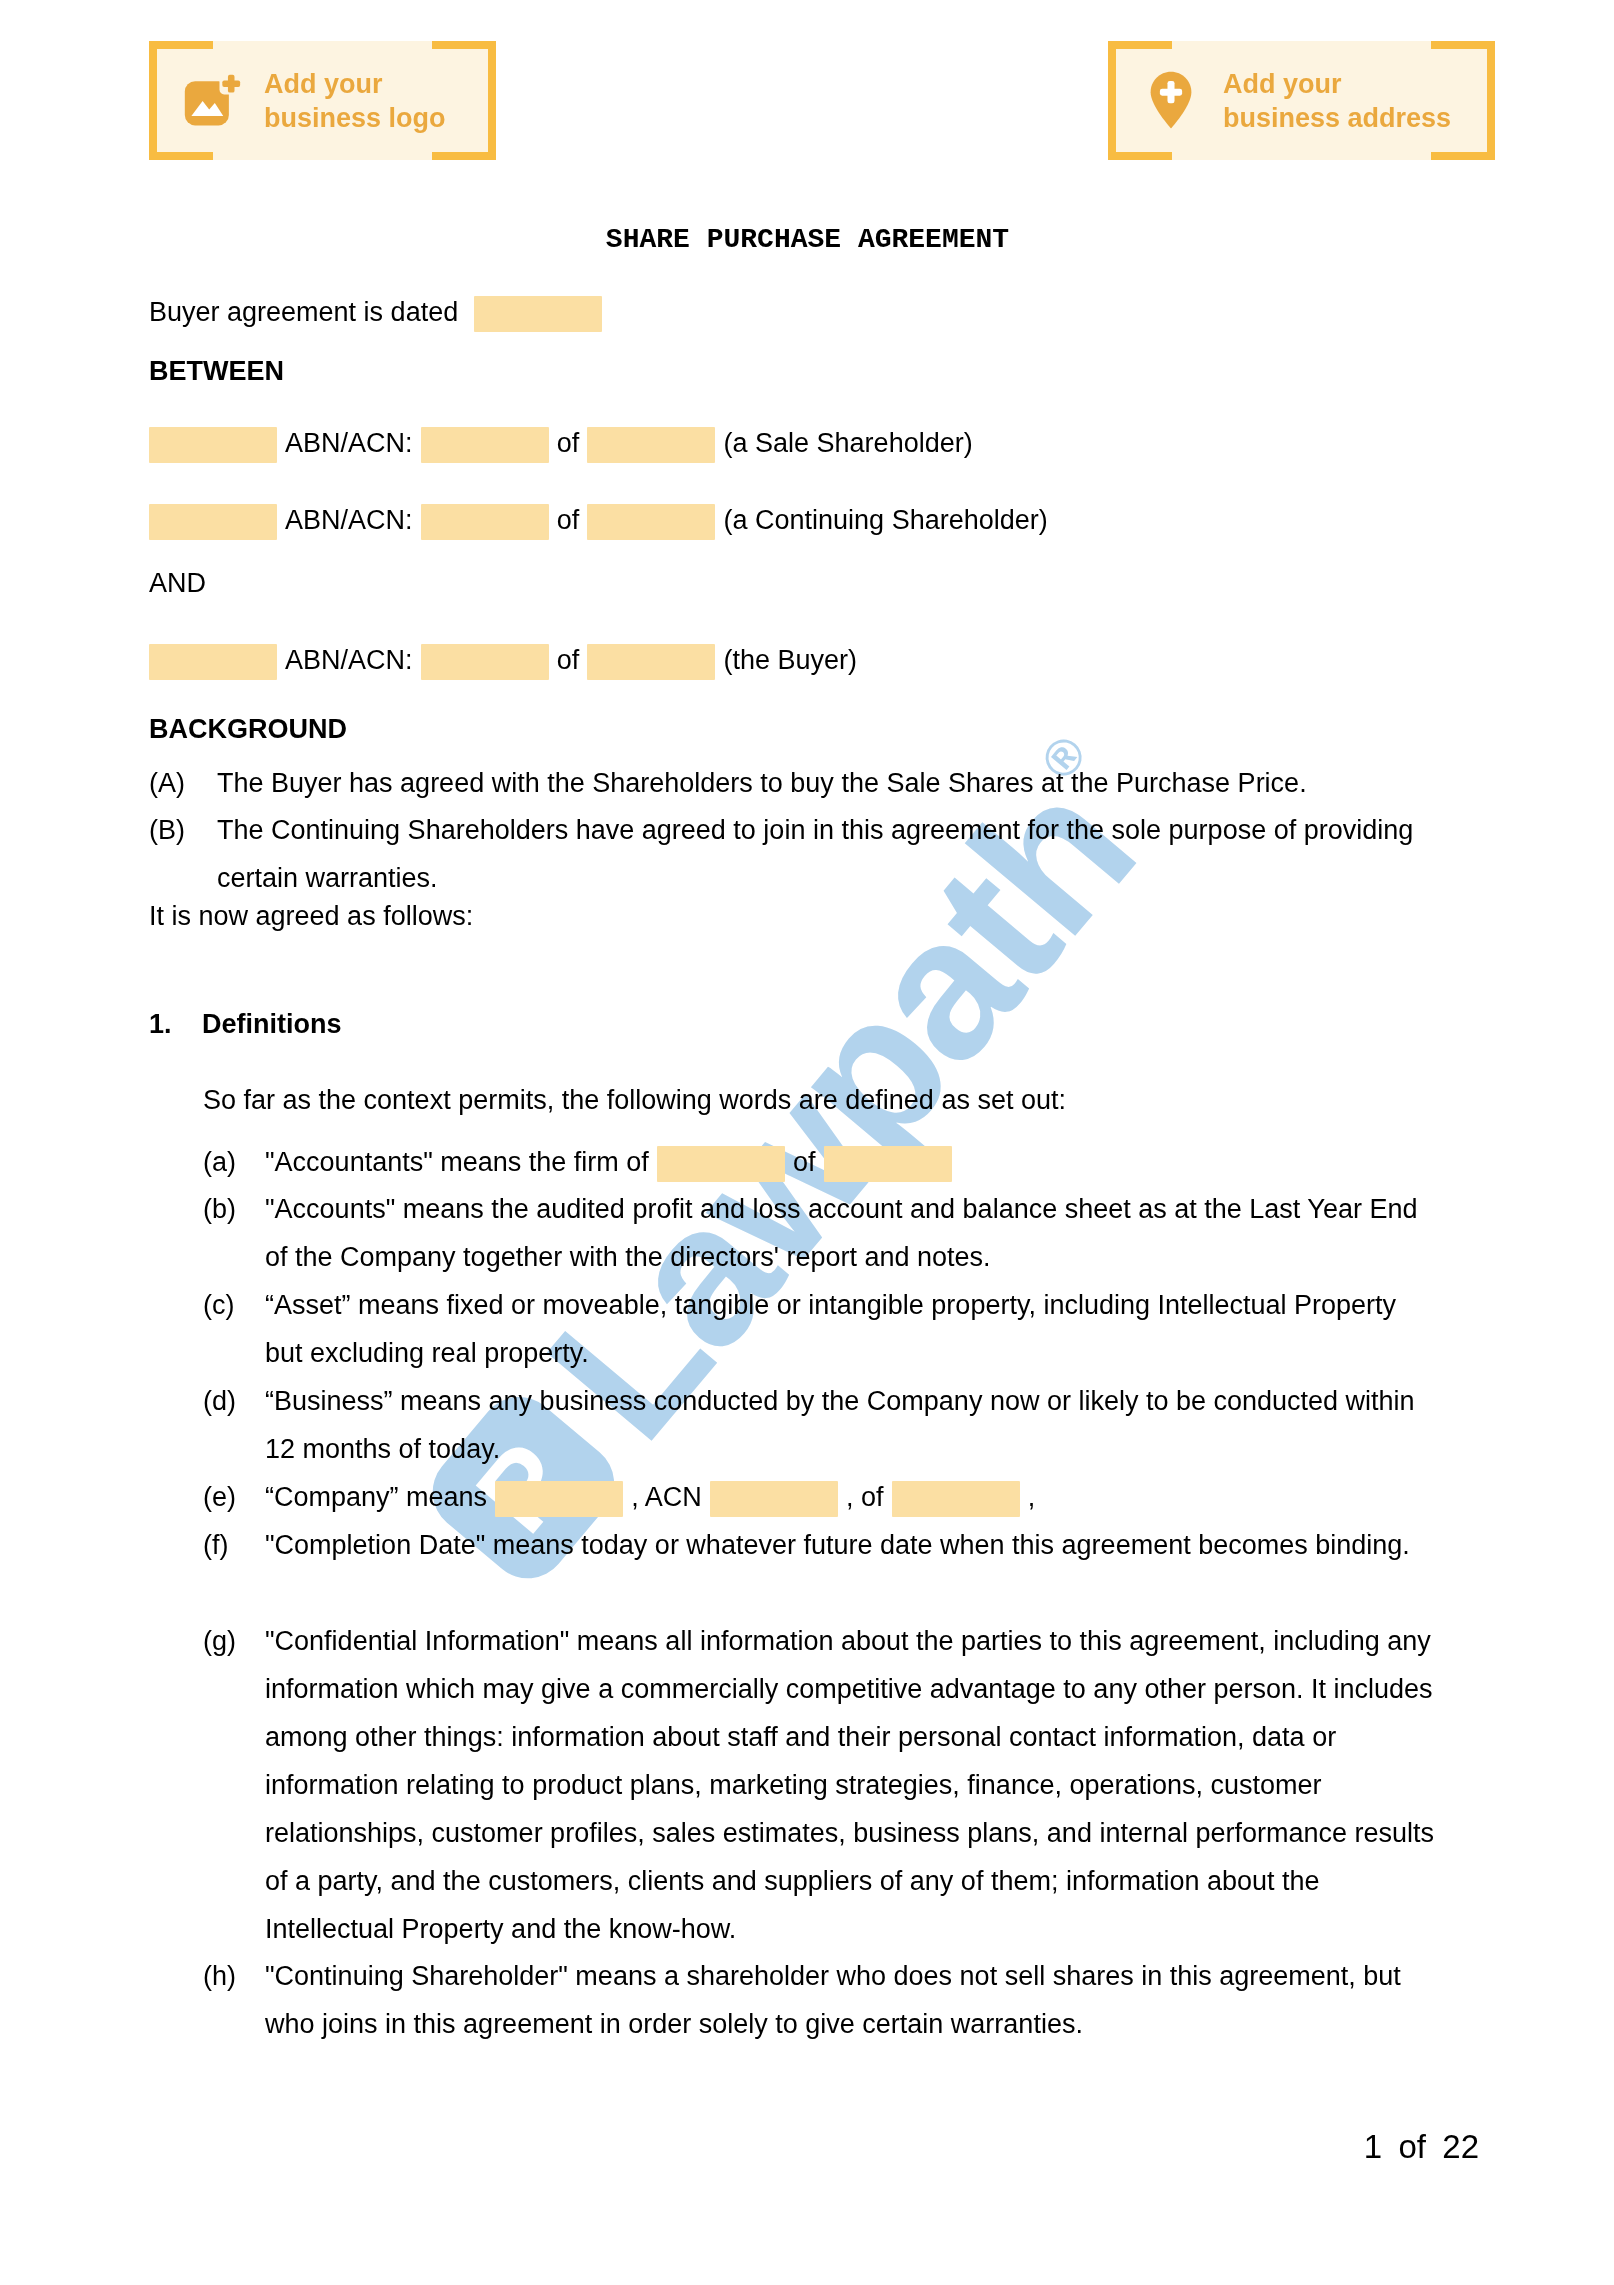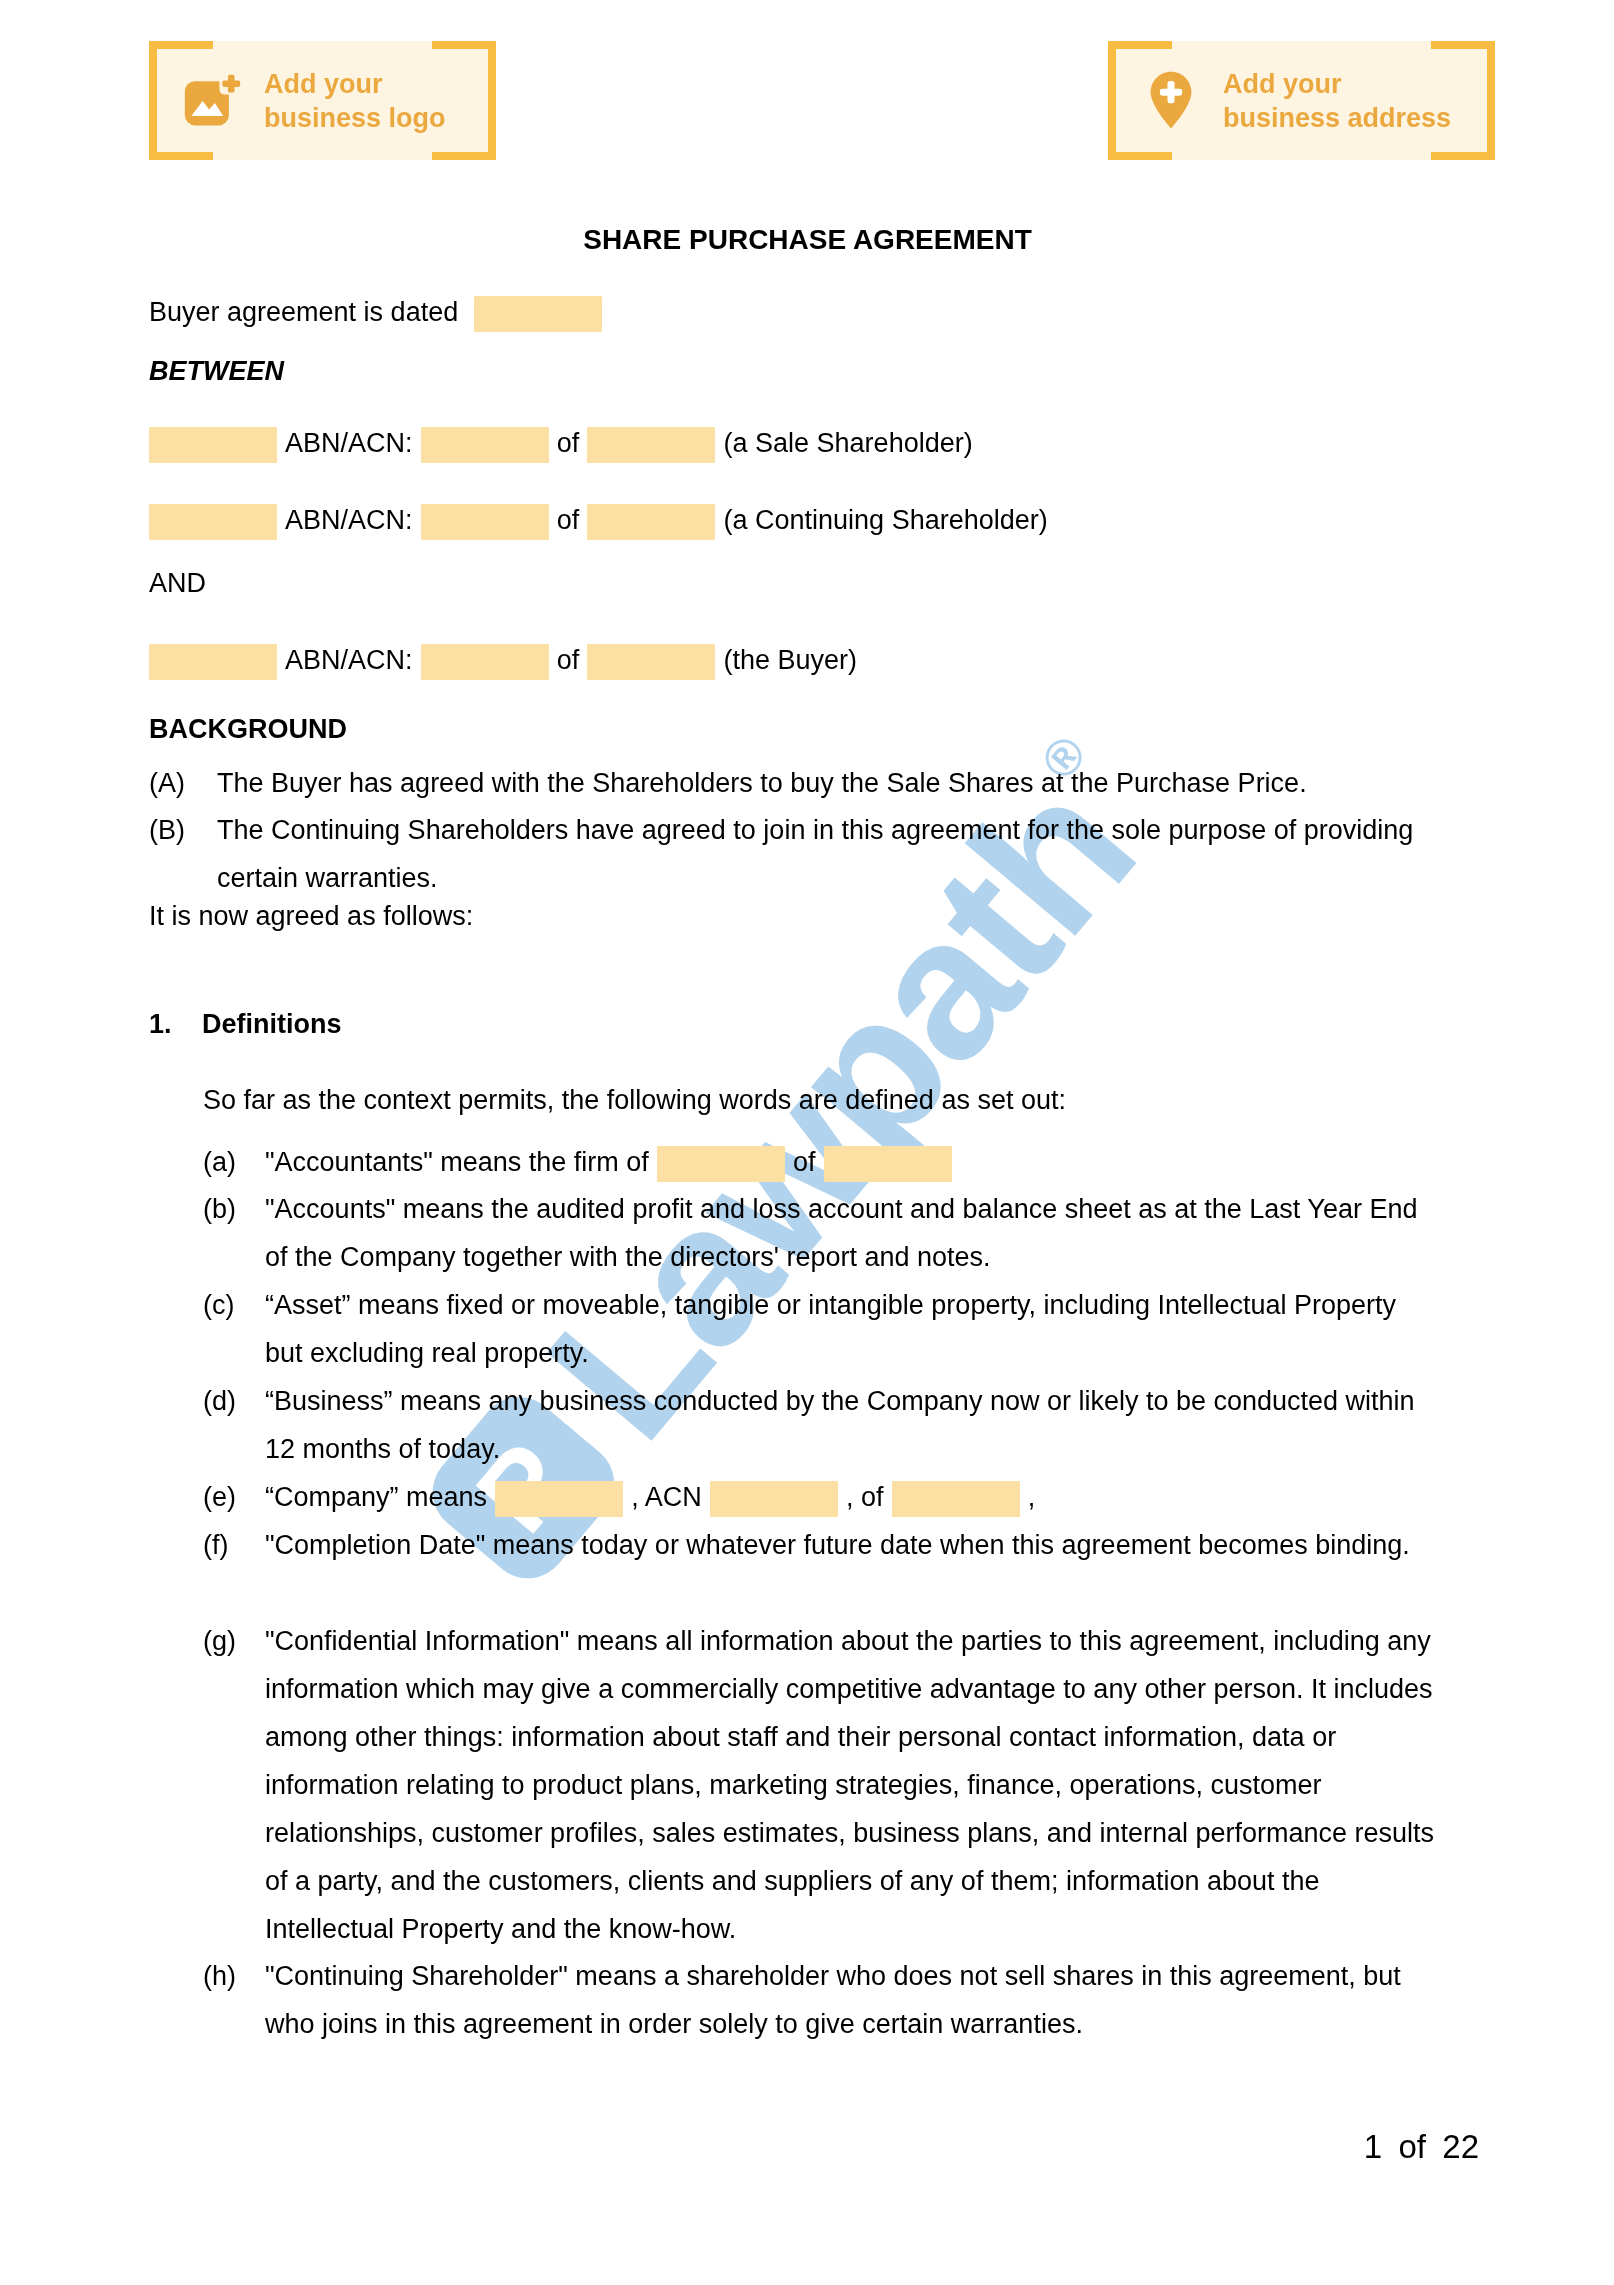--- a/index.html
+++ b/index.html
@@ -33,23 +33,23 @@
   .wm-icon{
     width:152px;height:152px;border-radius:40px;background:var(--watermark_blue);
     display:flex;align-items:center;justify-content:center;margin-right:29px;
   }
   .wm-icon span{color:#fff;font-size:109px;font-weight:bold;line-height:1;}
   .wm-text{font-size:199px;font-weight:bold;letter-spacing:-4.5px;line-height:1;}
   .wm-reg{font-size:51px;font-weight:bold;align-self:flex-start;margin:14.5px 0 0 7.2px;}
 
   
   .line{position:absolute;line-height:48px;white-space:nowrap;}
-  .doc-title{position:absolute;top:216px;left:0;width:100%;text-align:center;font-weight:bold;font-size:28px;line-height:48px;}
+  .doc-title{position:absolute;top:216px;left:0;width:100%;text-align:center;font-weight:bold;font-size:28px;line-height:48px;font-family:Liberation Mono, monospace;}
   .dated{top:288px;left:149px;}
-  .between{top:347px;left:149px;font-weight:bold;font-style:italic;}
+  .between{top:347px;left:149px;font-weight:bold;}
   .and{top:559px;left:149px;}
   .party-row{position:absolute;left:149px;line-height:48px;white-space:nowrap;}
   .party-0{top:419px;}
   .party-1{top:496px;}
   .party-2{top:636px;}
   .bg-head{top:705px;left:149px;font-weight:bold;}
   .bg-item{position:absolute;left:149px;width:1276px;line-height:48px;}
   .bg-0{top:759px;}
   .bg-1{top:806px;}
   .bg-text{margin-left:68px;width:1262px;white-space:normal;}

